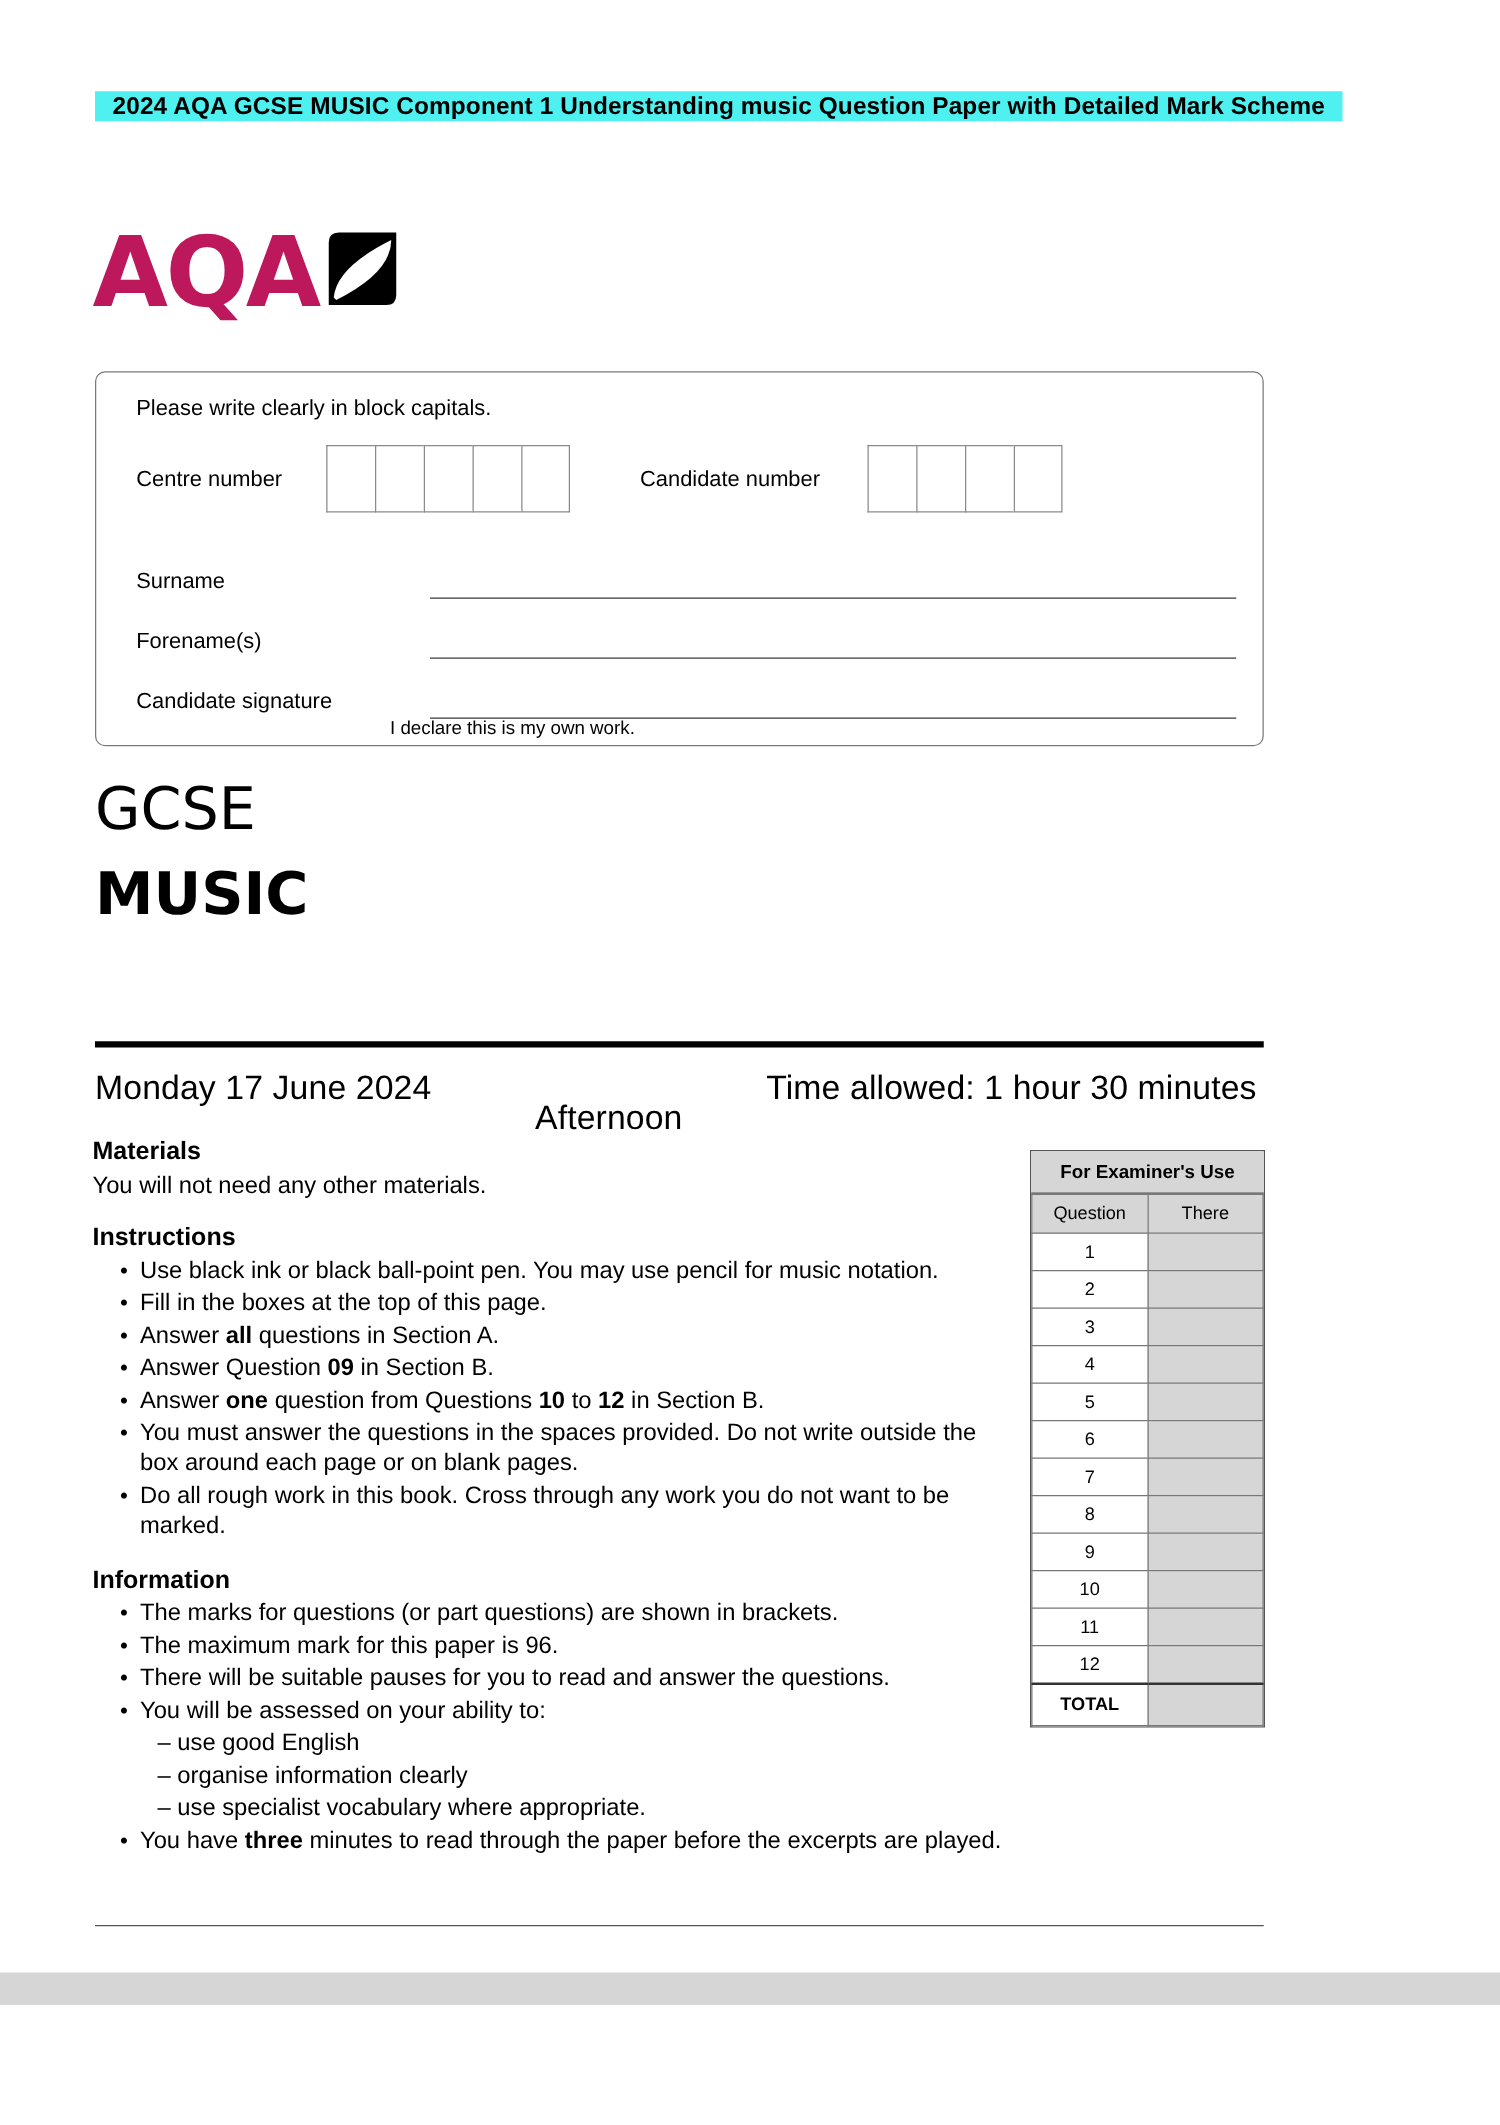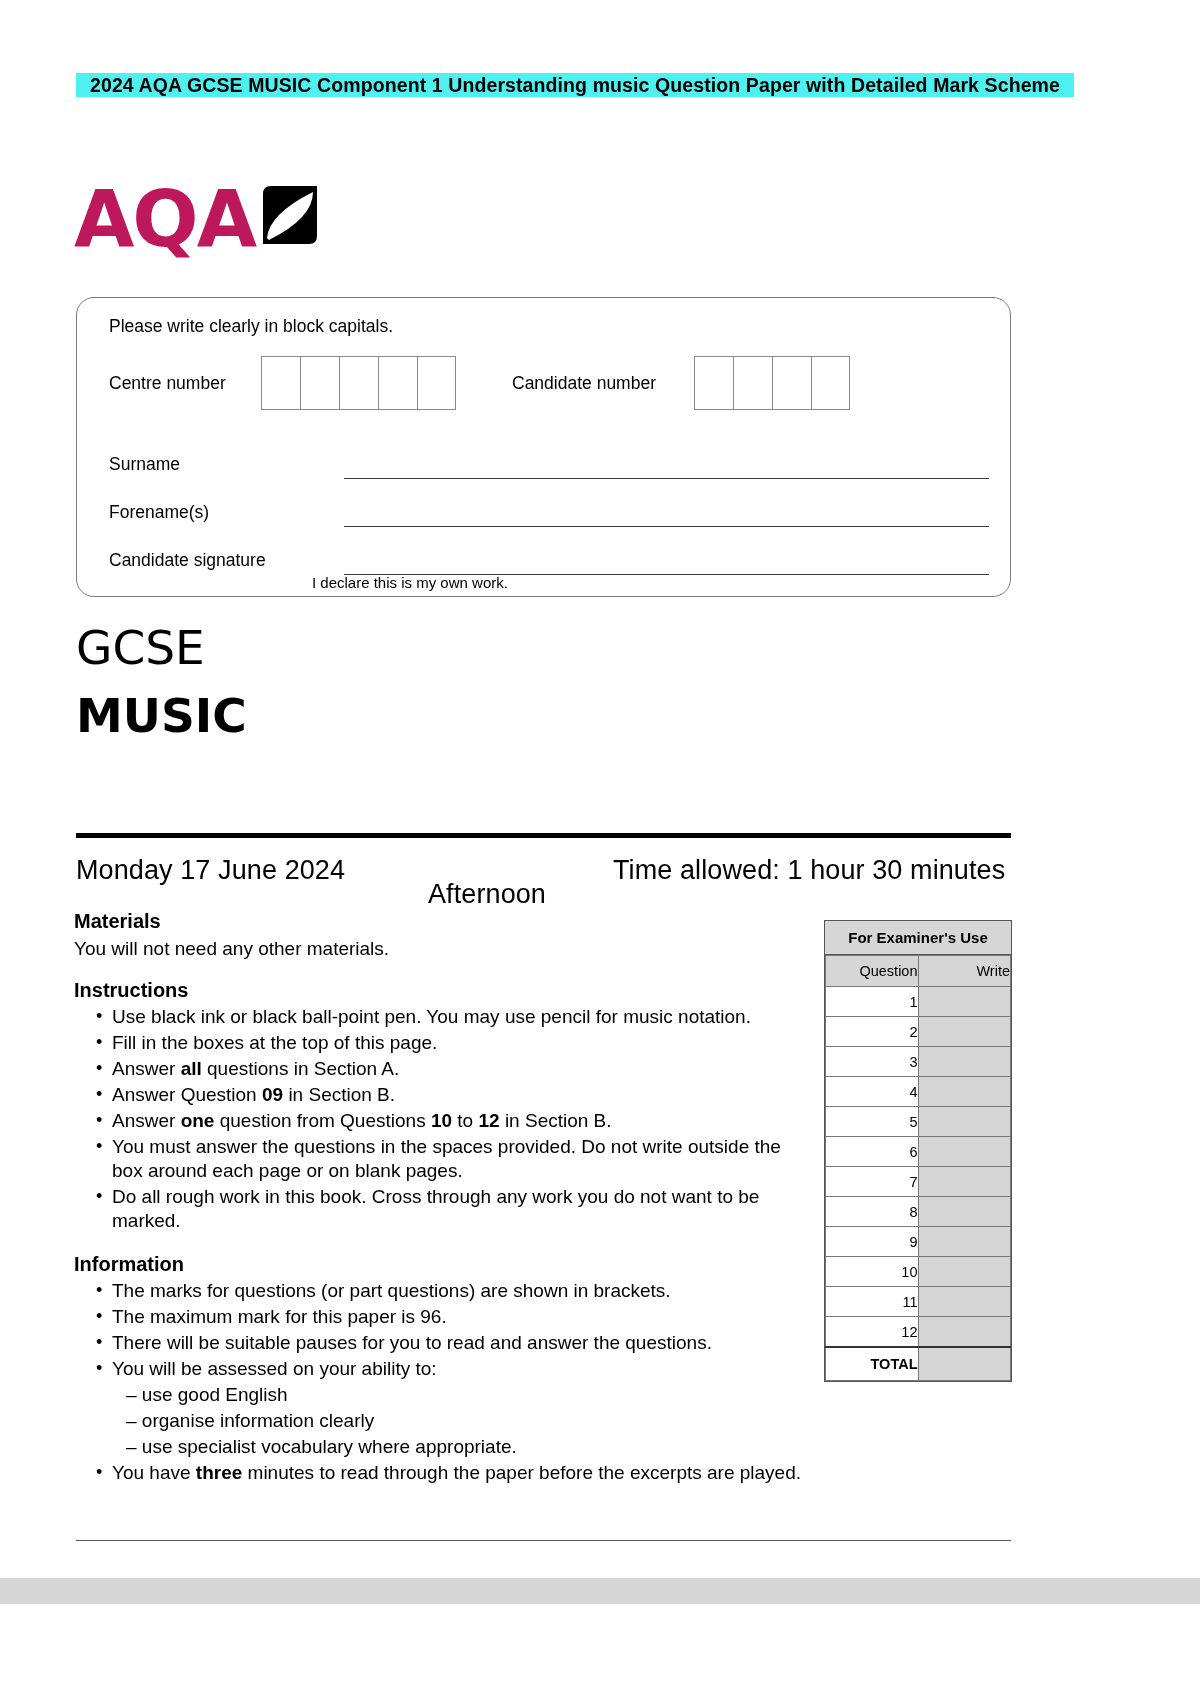--- a/index.html
+++ b/index.html
@@ -65,21 +65,21 @@
   }
 
   
   .details-box {
     position: absolute;
     top: 297px;
     left: 76px;
     width: 935px;
     height: 300px;
     border: 1.5px solid #7a7a7a;
-    border-radius: 18px;
+    border-radius: 8px;
     box-sizing: border-box;
     background: #fff;
   }
   .details-note {
     position: absolute;
     top: 18px;
     left: 32px;
     font-size: 17.5px;
   }
   .row-centre {
@@ -253,21 +253,21 @@
     font-size: 15px;
     font-weight: bold;
   }
   .exam-table table {
     border-collapse: collapse;
     width: 100%;
   }
   .exam-table th, .exam-table td {
     border: 1.1px solid #777;
     height: 29px;
-    text-align: right;
+    text-align: center;
     font-weight: normal;
     font-size: 14.5px;
     padding: 0;
   }
   .exam-table th {
     background: #d6d6d6;
     height: 30px;
   }
   .exam-table td.qcell { width: 50%; background: #fff; }
   .exam-table td.mcell { width: 50%; background: #d6d6d6; }
@@ -396,21 +396,21 @@
       <li>You have <b>three</b> minutes to read through the paper before the excerpts are played.</li>
     </ul>
   </div>
 
   <div class="exam-table">
     <div class="hdr">For Examiner's Use</div>
     <table>
       <tbody>
           <tr>
         <th>Question</th>
-        <th>Write</th>
+        <th>There</th>
       </tr>
       <tr>
             <td class="qcell">1</td>
             <td class="mcell"></td>
           </tr>
       <tr>
             <td class="qcell">2</td>
             <td class="mcell"></td>
           </tr>
       <tr>

